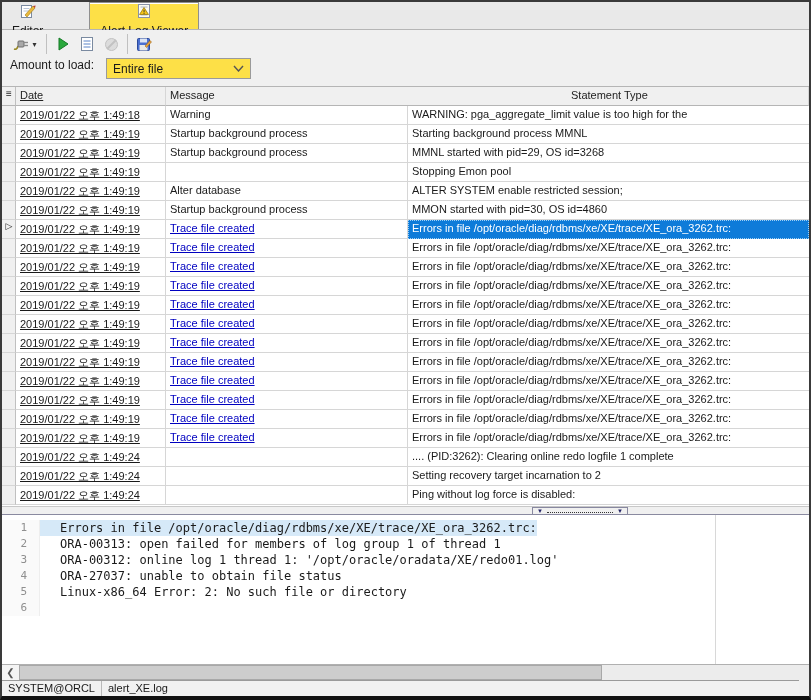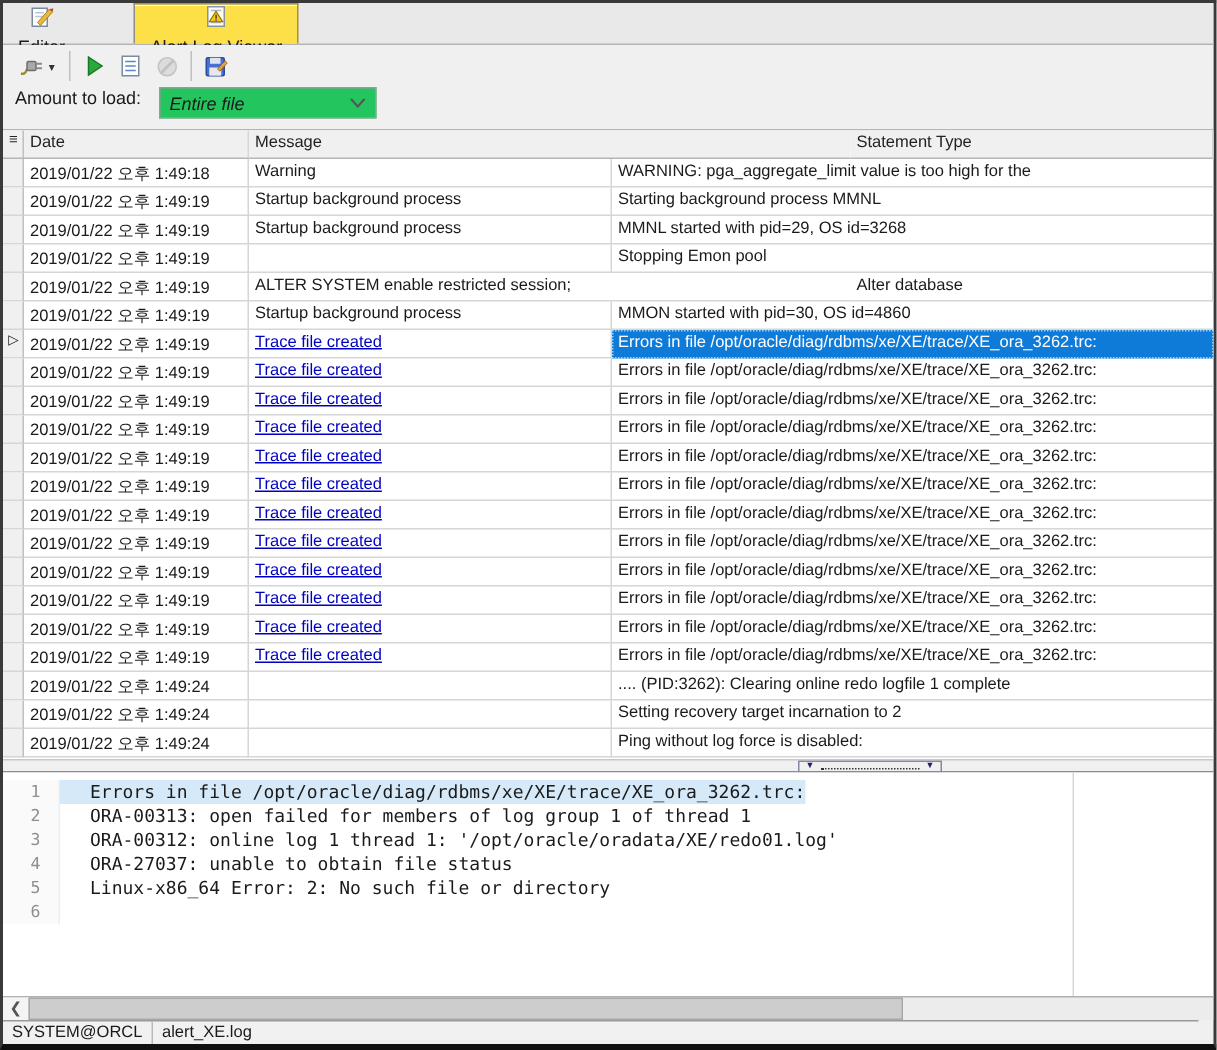--- a/index.html
+++ b/index.html
@@ -22,32 +22,32 @@
   
   .toolbar { position:absolute; left:0; top:28px; width:807px; height:28px;
     background:#f0f0f0; display:flex; align-items:center; padding-left:6px; }
   .tbtn { width:24px; height:22px; display:flex; align-items:center; justify-content:center; }
   .tsep { width:1px; height:20px; background:#c0c0c0; margin:0 4px; }
   .caret { font-size:8px; color:#333; margin-left:1px; }
   
   .loadbar { position:absolute; left:0; top:56px; width:807px; height:29px;
     background:#f0f0f0; border-bottom:1px solid #b5b5b5; display:flex; }
   .loadbar .llabel { margin-left:8px; font-size:12px; }
-  .combo { margin-left:12px; width:145px; height:21px; background:#22c55e;
+  .combo { margin-left:12px; width:145px; height:21px; background:#fde047;
     border:1px solid #9a9a9a; display:flex; align-items:center; justify-content:space-between;
-    padding:0 6px; font-size:12px;font-style:italic; }
+    padding:0 6px; font-size:12px; }
   .combo .chev { font-size:10px; color:#555; }
   
   .grid { position:absolute; left:0; top:85px; width:807px; height:419px; background:#fff; }
   .grow { display:flex; height:19px; }
   .gcell { border-right:1px solid #d6d6d6; border-bottom:1px solid #d6d6d6;
     padding:2px 0 0 4px; white-space:nowrap; overflow:hidden; }
   .c-gut { width:14px; background:#f0f0f0; border-right:1px solid #c0c0c0; padding:1px 0 0 1px;
     font-size:9px; color:#222; text-align:center; }
-  .c-date { width:150px; }
+  .c-date { width:150px;text-decoration:underline; }
   .c-type { width:242px; }
   .c-msg  { flex:1; border-right:none; }
   .ghead .gcell { background:#f0f0f0; border-bottom:1px solid #b5b5b5; color:#222; }
   .link { color:#0000c0; text-decoration:underline; }
   .sel-msg { background:#0e7bd9; color:#fff; border:1px dotted #9fd0f5; padding:1px 0 0 3px; }
   
   .splitter { position:absolute; left:0; top:504px; width:807px; height:9px;
     background:#f0f0f0; border-top:1px solid #c8c8c8; border-bottom:1px solid #8a8aa0; }
   .shandle { position:absolute; left:530px; top:0px; width:96px; height:8px;
     border:1px solid #8888a0; background:#f0f0f0; display:flex; align-items:center;
@@ -201,22 +201,22 @@
     </div>
         <div class="grow">
       <div class="gcell c-gut"><span></span></div>
       <div class="gcell c-date">2019/01/22 오후 1:49:19</div>
       <div class="gcell c-type"><span></span></div>
       <div class="gcell c-msg"><span>Stopping Emon pool</span></div>
     </div>
         <div class="grow">
       <div class="gcell c-gut"><span></span></div>
       <div class="gcell c-date">2019/01/22 오후 1:49:19</div>
+      <div class="gcell c-type"><span>Alter database</span></div>
       <div class="gcell c-msg"><span>ALTER SYSTEM enable restricted session;</span></div>
-      <div class="gcell c-type"><span>Alter database</span></div>
     </div>
         <div class="grow">
       <div class="gcell c-gut"><span></span></div>
       <div class="gcell c-date">2019/01/22 오후 1:49:19</div>
       <div class="gcell c-type"><span>Startup background process</span></div>
       <div class="gcell c-msg"><span>MMON started with pid=30, OS id=4860</span></div>
     </div>
         <div class="grow">
       <div class="gcell c-gut"><span>▷</span></div>
       <div class="gcell c-date">2019/01/22 오후 1:49:19</div>

